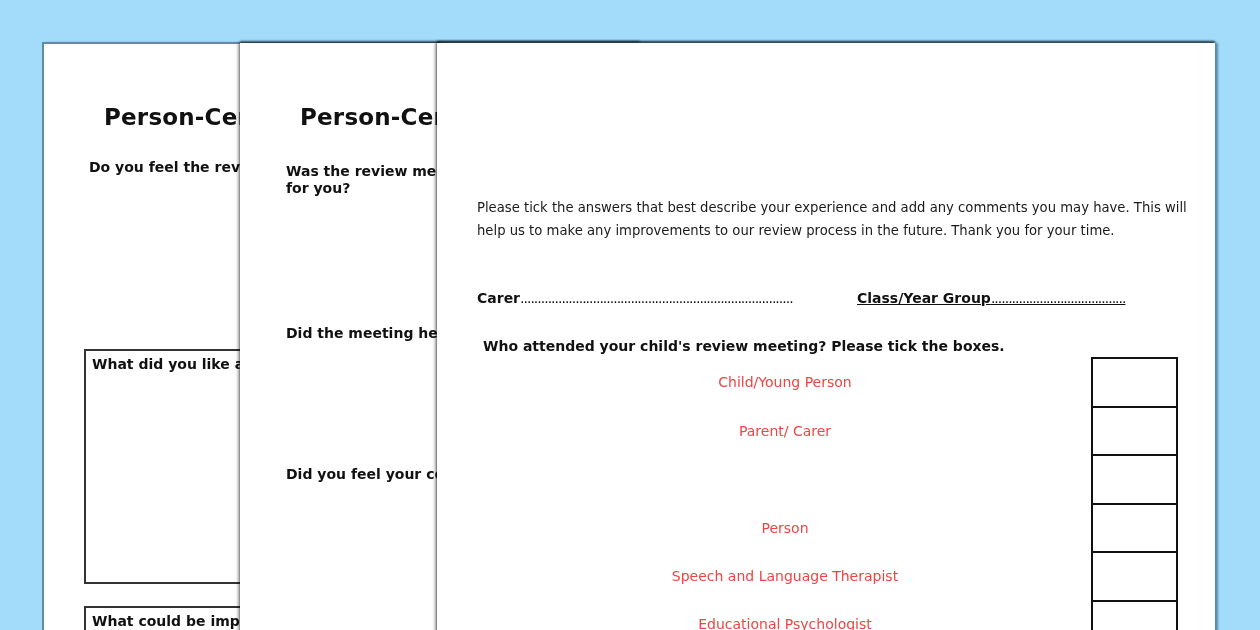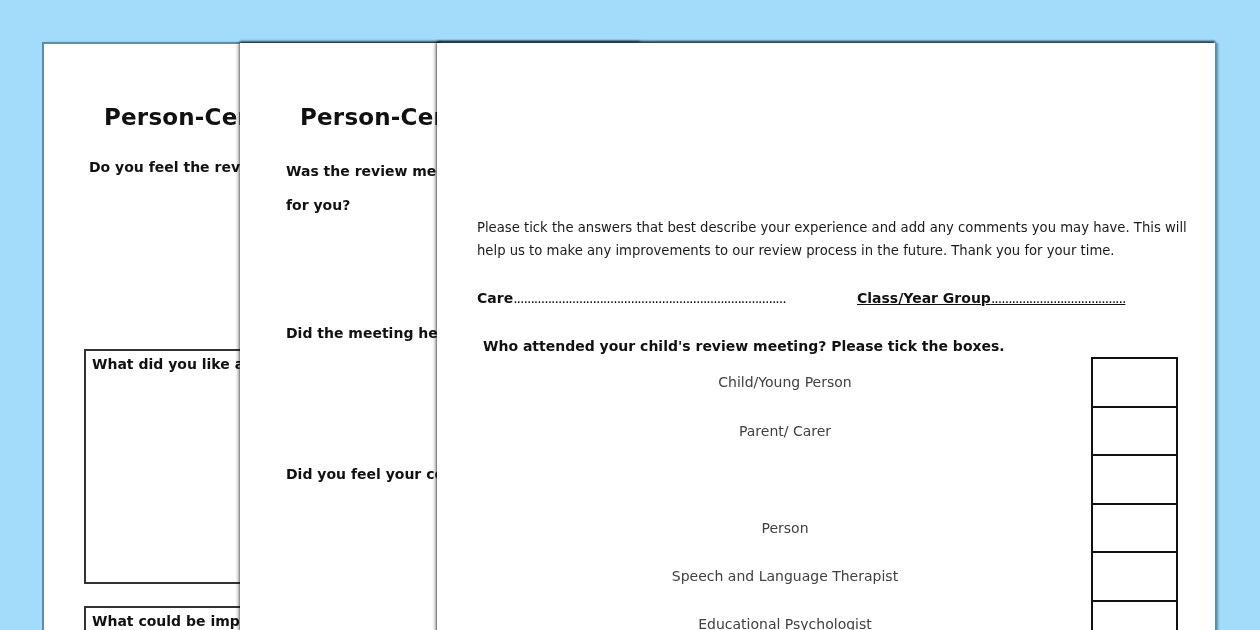--- a/index.html
+++ b/index.html
@@ -32,21 +32,21 @@
 
     .p3-text {
       position: absolute; left: 40px; font-size: 13.2px; line-height: 23px; color: #1a1a1a;
       width: 710px;
     }
     .field-line { position: absolute; font-weight: bold; font-size: 14px; white-space: nowrap; }
     .dots { font-weight: normal; letter-spacing: -1px; }
 
     .attend-label {
       position: absolute; left: 180px; width: 336px; text-align: center;
-      font-size: 14px; color: #404040; white-space: nowrap;
+      font-size: 14px; color: #ef4444; white-space: nowrap;
     }
     .tick-col {
       position: absolute; left: 654px; top: 314px; width: 87px;
       border: 2px solid #111; border-bottom: none; box-sizing: border-box;
     }
     .tick {
       height: 48.5px; border-bottom: 2px solid #111; box-sizing: border-box; cursor: pointer;
     }
   </style>
 </head>
@@ -59,30 +59,30 @@
     <div class="q">What did you like ab</div>
   </div>
   <div class="box" style="left:40px; top:562px; width:200px; height:60px;">
     <div class="q">What could be impro</div>
   </div>
 </div>
 
 <div class="page" id="page2">
   <div class="title" style="left:60px; top:61px;">Person-Cen</div>
   <div class="q" style="left:46px; top:119px;">Was the review meet</div>
-  <div class="q" style="left:46px; top:153px;">for you?</div>
+  <div class="q" style="left:46px; top:136px;">for you?</div>
   <div class="q" style="left:46px; top:281px;">Did the meeting help</div>
   <div class="q" style="left:46px; top:422px;">Did you feel your co</div>
 </div>
 
 <div class="page" id="page3">
-  <div class="p3-text" style="top:153px;margin-top:20px;">Please tick the answers that best describe your experience and add any comments you may have. This will help us to make any improvements to our review process in the future. Thank you for your time.</div>
+  <div class="p3-text" style="top:153px;">Please tick the answers that best describe your experience and add any comments you may have. This will help us to make any improvements to our review process in the future. Thank you for your time.</div>
 
   <div class="field-line" style="left:40px; top:247px;">
-    <span>Care</span><span class="dots">...............................................................................</span>
+    <span>Carer</span><span class="dots">...............................................................................</span>
   </div>
   <div class="field-line" style="left:420px; top:247px;text-decoration:underline;">
     <span>Class/Year Group</span><span class="dots">.......................................</span>
   </div>
 
   <div class="q" style="left:46px; top:294px;">Who attended your child's review meeting?  Please tick the boxes.</div>
 
   <div class="attend-label" style="top:331px;">Child/Young Person</div>
   <div class="attend-label" style="top:380px;">Parent/ Carer</div>
   <div class="attend-label" style="top:477px;">Person</div>

